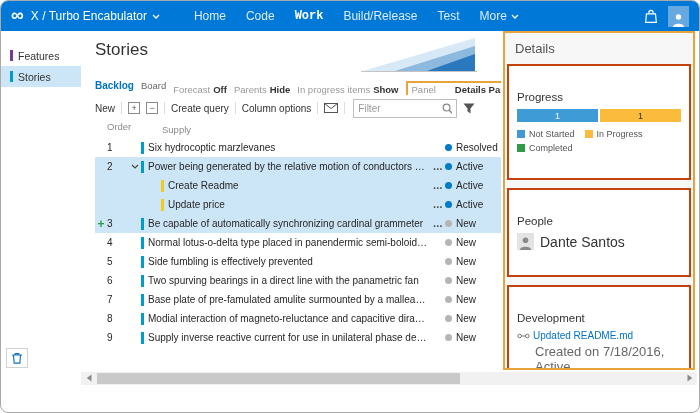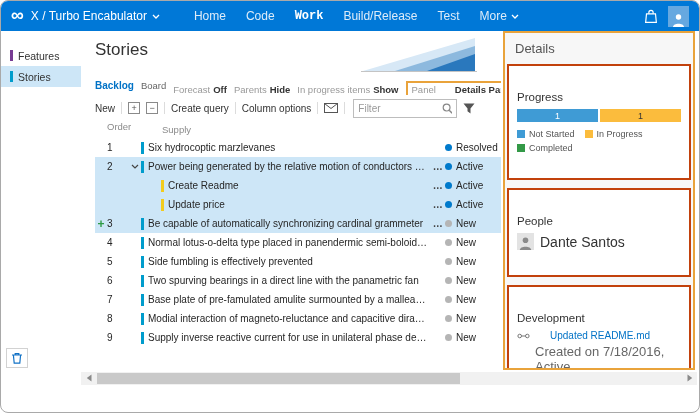--- a/index.html
+++ b/index.html
@@ -68,21 +68,21 @@
   .card-title{font-size:11.5px;color:#333;margin-bottom:6px;}
   .pbar{display:flex;height:13px;gap:2px;margin-bottom:7px;}
   .pseg{flex:1;display:flex;align-items:center;justify-content:center;font-size:9px;}
   .pseg.first{color:#fff;}
   .pseg.second{color:#333;}
   .legend{display:flex;flex-wrap:wrap;gap:4px 10px;font-size:9px;color:#555;}
   .leg{display:flex;align-items:center;gap:4px;}
   .sq{width:8px;height:8px;flex:none;}
   .person{display:flex;align-items:center;gap:6px;font-size:14px;color:#333;}
   .p-avatar{width:17px;height:17px;background:#e3e3e3;overflow:hidden;display:flex;align-items:flex-end;justify-content:center;flex:none;}
-  .dev-row{display:flex;align-items:center;gap:20px;font-size:10px;}
+  .dev-row{display:flex;align-items:center;gap:3px;font-size:10px;}
   .dev-link{color:#0072c6;cursor:pointer;}
   .dev-meta{font-size:13px;color:#666;margin:3px 0 0 18px;}
   
   .bottom{height:16px;display:flex;align-items:center;}
   .bottom-left{width:80px;flex:none;}
   .hscroll{flex:1;height:13px;background:#f1f1f1;display:flex;align-items:center;margin-right:2px;}
   .scroll-arrow{width:15px;height:13px;display:flex;align-items:center;justify-content:center;flex:none;cursor:pointer;}
   .scroll-track{flex:1;position:relative;height:100%;}
   .scroll-thumb{position:absolute;left:1px;top:1px;bottom:1px;width:62%;background:#c9c9c9;cursor:grab;}
 </style>

